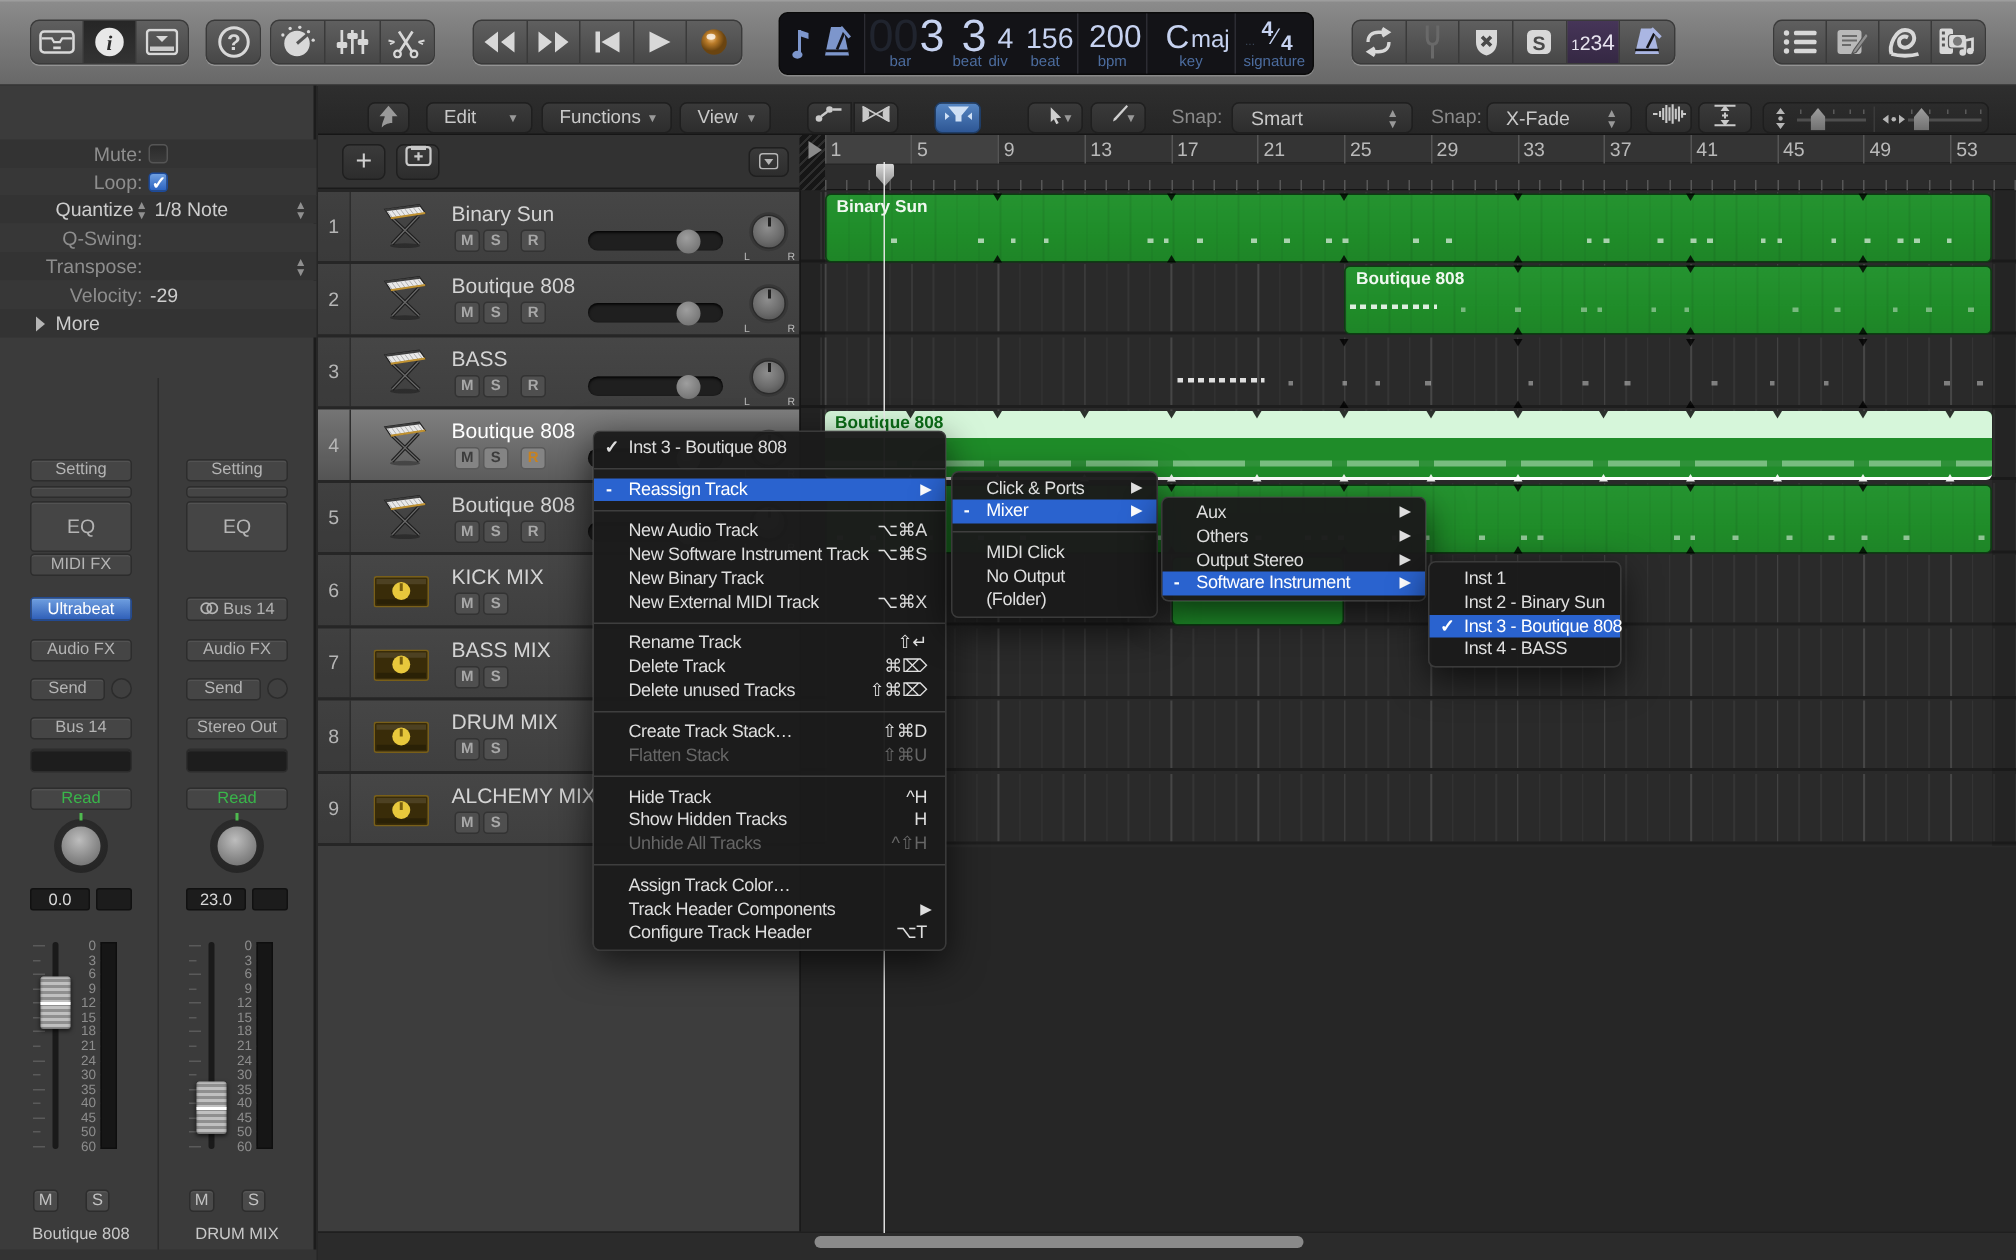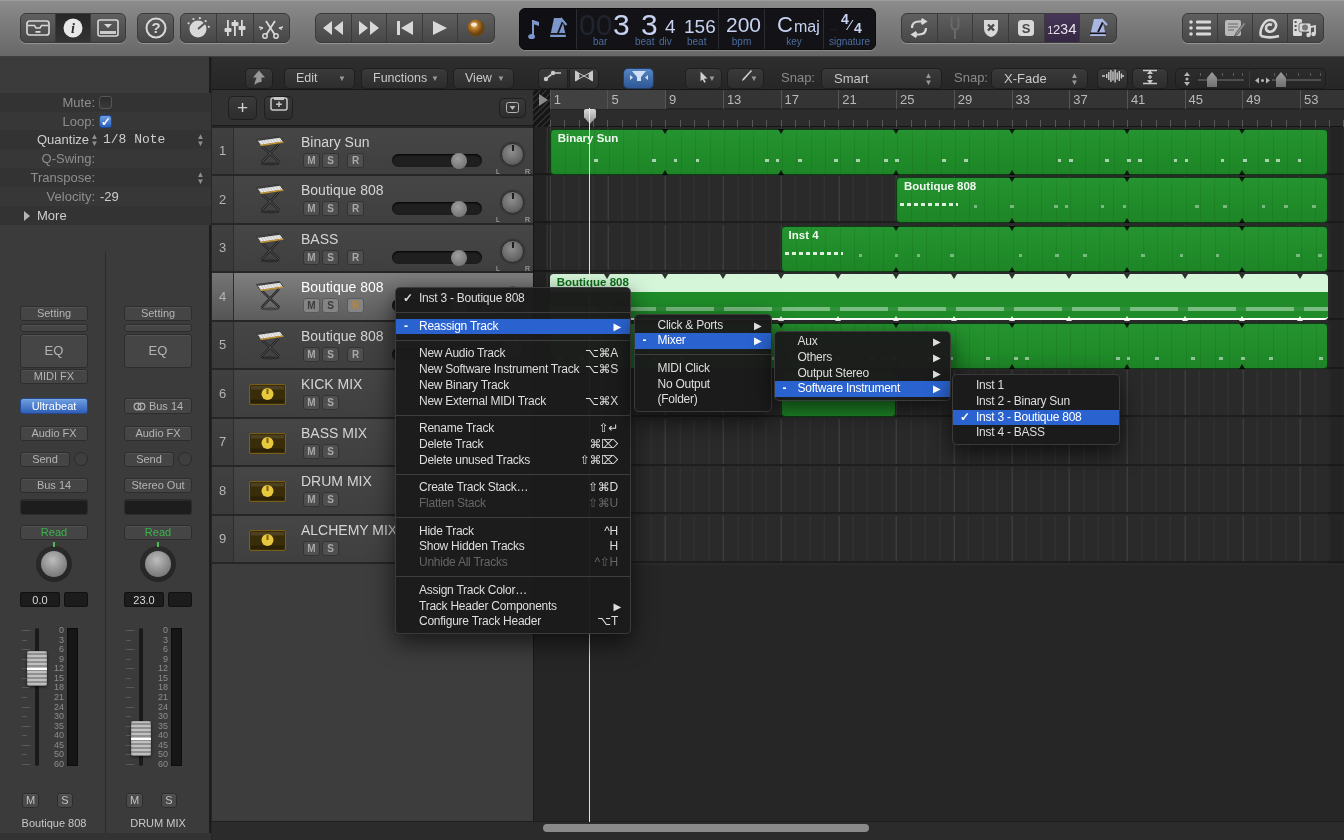--- a/index.html
+++ b/index.html
@@ -304,21 +304,21 @@
         <span class="ilab">Mute:</span>
         <span class="cb"></span>
       </div>
 <div class="irow" style="top:54.5px;background:#373737;">
         <span class="ilab">Loop:</span>
         <span class="cb chk"></span>
       </div>
 <div class="irow" style="top:73px;background:#333333;">
         <span style="position:absolute;left:37px;color:#cdcdcd;">Quantize</span>
         <span class="stepper" style="left:90px;">▲<br>▼</span>
-        <span style="position:absolute;left:103px;color:#cdcdcd;font-family:Liberation Mono, monospace;">1/8 Note</span>
+        <span style="position:absolute;left:103px;color:#cdcdcd;">1/8 Note</span>
         <span class="stepper" style="left:196px;">▲<br>▼</span>
       </div>
 <div class="irow" style="top:92px;background:#373737;">
         <span class="ilab">Q-Swing:</span>
       </div>
 <div class="irow" style="top:111px;background:#333333;">
         <span class="ilab">Transpose:</span>
         <span class="stepper" style="left:196px;">▲<br>▼</span>
       </div>
 <div class="irow" style="top:130px;background:#373737;">
@@ -919,23 +919,20 @@
 <div class="abs" style="left:1010px;top:205px;width:4px;height:2.5px;background:rgba(255,255,255,.4);z-index:3;"></div>
 <div class="abs" style="left:1054px;top:205px;width:4px;height:2.5px;background:rgba(255,255,255,.4);z-index:3;"></div>
 <div class="abs" style="left:1065px;top:205px;width:3px;height:2.5px;background:rgba(255,255,255,.4);z-index:3;"></div>
 <div class="abs" style="left:1101px;top:205px;width:3px;height:2.5px;background:rgba(255,255,255,.4);z-index:3;"></div>
 <div class="abs" style="left:1123px;top:205px;width:3px;height:2.5px;background:rgba(255,255,255,.4);z-index:3;"></div>
 <div class="abs" style="left:1195px;top:205px;width:4px;height:2.5px;background:rgba(255,255,255,.4);z-index:3;"></div>
 <div class="abs" style="left:1223px;top:205px;width:4px;height:2.5px;background:rgba(255,255,255,.4);z-index:3;"></div>
 <div class="abs" style="left:1262px;top:205px;width:3px;height:2.5px;background:rgba(255,255,255,.4);z-index:3;"></div>
 <div class="abs" style="left:1284px;top:205px;width:4px;height:2.5px;background:rgba(255,255,255,.4);z-index:3;"></div>
 <div class="abs" style="left:1312px;top:205px;width:4px;height:2.5px;background:rgba(255,255,255,.4);z-index:3;"></div>
-<div class="region" style="left:780.6px;top:225.9px;width:547.7px;height:45.8px;background:repeating-linear-gradient(90deg,rgba(0,0,0,.07) 0 1px,transparent 1px 14.43px),linear-gradient(#259330,#1f8c29 60%,#1e8527);border:1px solid #0d3d12;">
-      <span class="rname">Inst 4</span>
-    </div>
 <div class="abs" style="left:893.0px;top:225.9px;width:0;height:0;border-left:3.5px solid transparent;border-right:3.5px solid transparent;border-top:5px solid rgba(0,0,0,.8);z-index:3;"></div>
 <div class="abs" style="left:1008.5px;top:225.9px;width:0;height:0;border-left:3.5px solid transparent;border-right:3.5px solid transparent;border-top:5px solid rgba(0,0,0,.8);z-index:3;"></div>
 <div class="abs" style="left:1123.9px;top:225.9px;width:0;height:0;border-left:3.5px solid transparent;border-right:3.5px solid transparent;border-top:5px solid rgba(0,0,0,.8);z-index:3;"></div>
 <div class="abs" style="left:1239.3px;top:225.9px;width:0;height:0;border-left:3.5px solid transparent;border-right:3.5px solid transparent;border-top:5px solid rgba(0,0,0,.8);z-index:3;"></div>
 <div class="abs" style="left:893.0px;top:266.7px;width:0;height:0;border-left:3.5px solid transparent;border-right:3.5px solid transparent;border-bottom:5px solid rgba(0,0,0,.8);z-index:3;"></div>
 <div class="abs" style="left:1008.5px;top:266.7px;width:0;height:0;border-left:3.5px solid transparent;border-right:3.5px solid transparent;border-bottom:5px solid rgba(0,0,0,.8);z-index:3;"></div>
 <div class="abs" style="left:1123.9px;top:266.7px;width:0;height:0;border-left:3.5px solid transparent;border-right:3.5px solid transparent;border-bottom:5px solid rgba(0,0,0,.8);z-index:3;"></div>
 <div class="abs" style="left:1239.3px;top:266.7px;width:0;height:0;border-left:3.5px solid transparent;border-right:3.5px solid transparent;border-bottom:5px solid rgba(0,0,0,.8);z-index:3;"></div>
 <div class="abs" style="left:784.6px;top:252px;width:58px;height:3px;background:repeating-linear-gradient(90deg,rgba(255,255,255,.85) 0 4px,transparent 4px 7px);z-index:3;"></div>
 <div class="abs" style="left:859px;top:254px;width:3px;height:2.5px;background:rgba(255,255,255,.4);z-index:3;"></div>
@@ -1059,18 +1056,18 @@
 <div class="mi">MIDI Click</div>
 <div class="mi">No Output</div>
 <div class="mi">(Folder)</div>
 </div>
 <div class="menu" style="left:773.5px;top:330.5px;width:177px;padding:2.5px 0;">
 <div class="mi">Aux<span class="arr">▶</span></div>
 <div class="mi">Others<span class="arr">▶</span></div>
 <div class="mi">Output Stereo<span class="arr">▶</span></div>
 <div class="mi hl"><span class="dashm">-</span>Software Instrument<span class="arr">▶</span></div>
 </div>
-<div class="menu" style="left:952px;top:374px;width:168px;padding:3px 0;">
+<div class="menu" style="left:952px;top:374px;width:129px;padding:3px 0;">
 <div class="mi">Inst 1</div>
 <div class="mi">Inst 2 - Binary Sun</div>
 <div class="mi hl"><span class="chkm">✓</span>Inst 3 - Boutique 808</div>
 <div class="mi">Inst 4 - BASS</div>
 </div>
 </div>
 </body></html>

